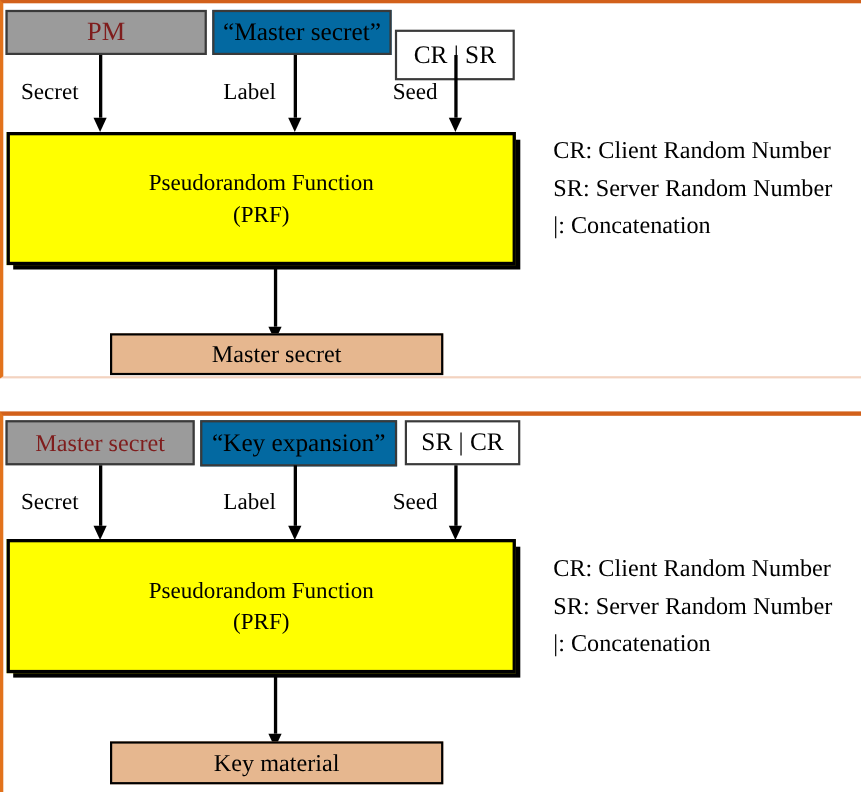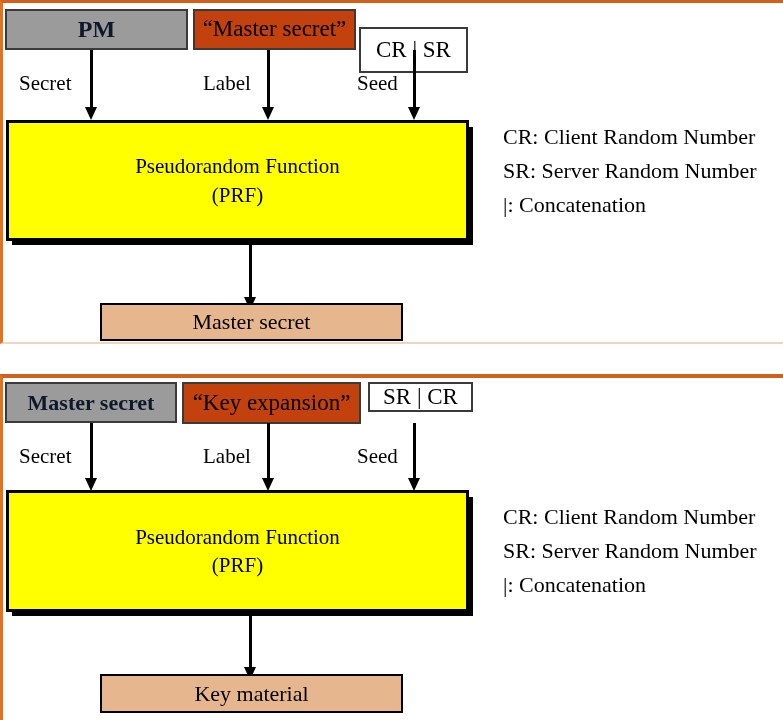--- a/index.html
+++ b/index.html
@@ -54,25 +54,25 @@
     border: 2px solid #3a3a3a;
     display: flex;
     align-items: center;
     justify-content: center;
     text-align: center;
     line-height: 1.05;
     white-space: nowrap;
   }
   .inbox.secret-box {
     background: #9b9b9b;
-    color: #0f172a;
-    font-weight: bold;
+    color: #7f1d1d;
+    font-weight: normal;
   }
   .inbox.label-box {
-    background: #c2410c;
+    background: #0369a1;
     color: #000000;
     justify-content: center;
   }
   .inbox.seed-box {
     background: #ffffff;
     color: #000000;
   }
 
   
   .arrow {
@@ -206,21 +206,21 @@
   <div class="panel panel-bottom">
 
     <div class="inbox secret-box" style="left:2px; top:4px; width:172px; height:41px; font-size:22px;">
       <span>Master secret</span>
     </div>
 
     <div class="inbox label-box" style="left:179px; top:4px; width:179px; height:42px; font-size:23px;">
       <span>“Key expansion”</span>
     </div>
 
-    <div class="inbox seed-box" style="left:365px; top:4px; width:105px; height:30px; font-size:23px;">
+    <div class="inbox seed-box" style="left:365px; top:4px; width:105px; height:41px; font-size:23px;">
       <span>SR | CR</span>
     </div>
 
     <div class="arrow" style="left:87px; top:45px;">
       <div class="shaft" style="height:55px;"></div>
       <div class="head" style="top:55px;"></div>
     </div>
     <div class="arrow" style="left:264px; top:45px;">
       <div class="shaft" style="height:55px;"></div>
       <div class="head" style="top:55px;"></div>

